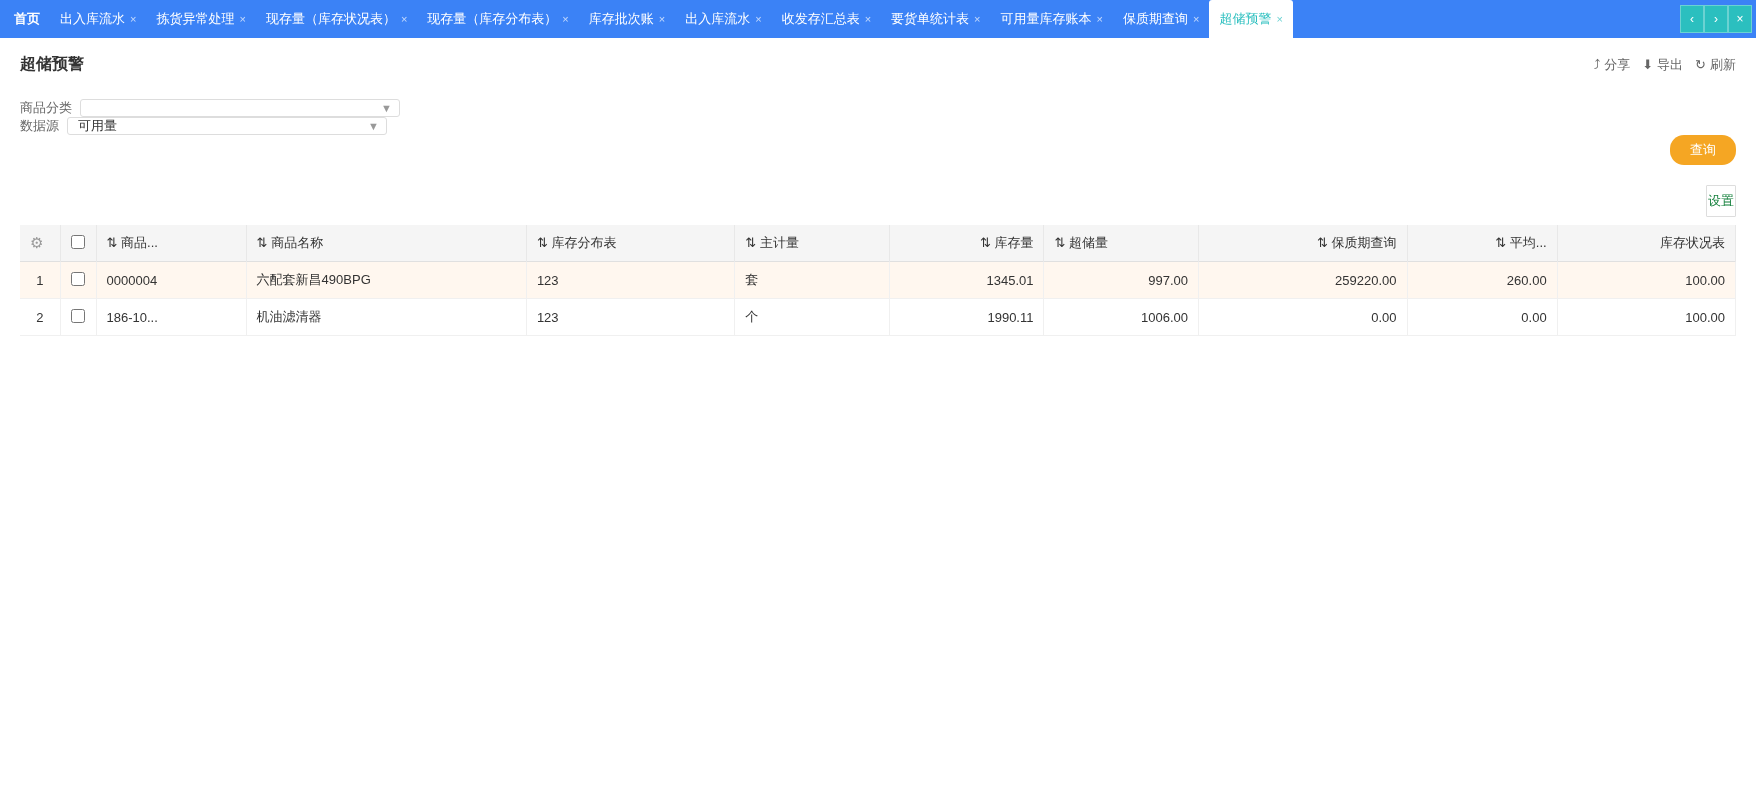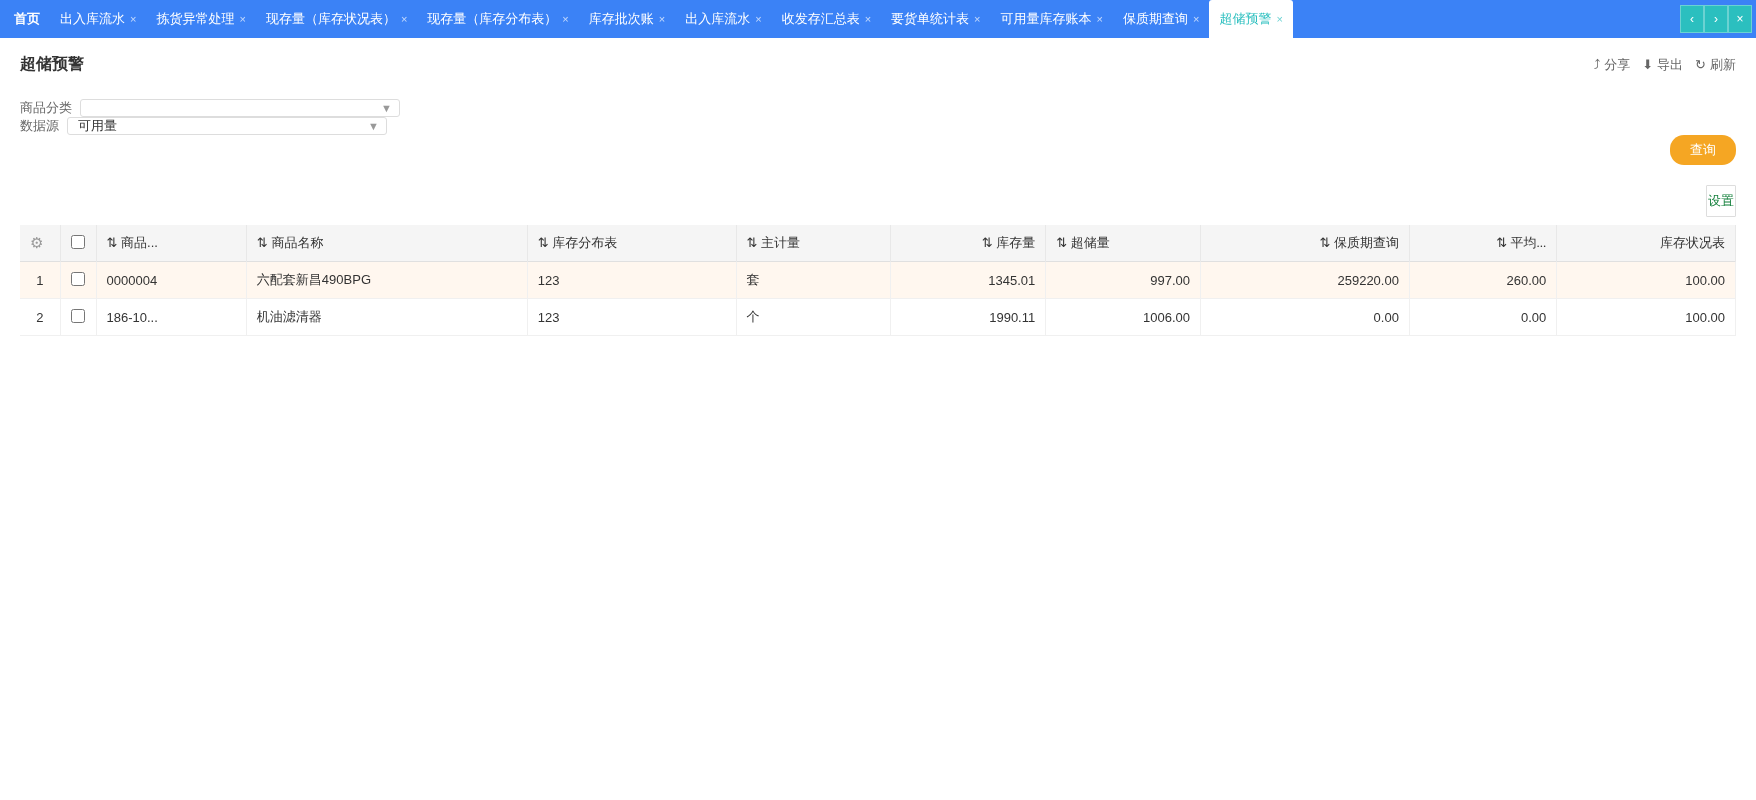--- a/index.html
+++ b/index.html
@@ -346,21 +346,21 @@
         </th>
         <th style="text-align:right;">
           <span>⇅</span> <span>库存量</span>
         </th>
         <th style="text-align:left;">
           <span>⇅</span> <span>超储量</span>
         </th>
         <th style="text-align:right;">
           <span>⇅</span> <span>保质期查询</span>
         </th>
-        <th style="text-align:right;font-family:Liberation Serif, serif;">
+        <th style="text-align:right;">
           <span>⇅</span> <span>平均...</span>
         </th>
         <th style="text-align:right;">
           <span>库存状况表</span>
         </th>
       </tr>
     </thead>
     <tbody id="table-body">
     <tr class="highlighted">
       <td class="row-num">1</td>

